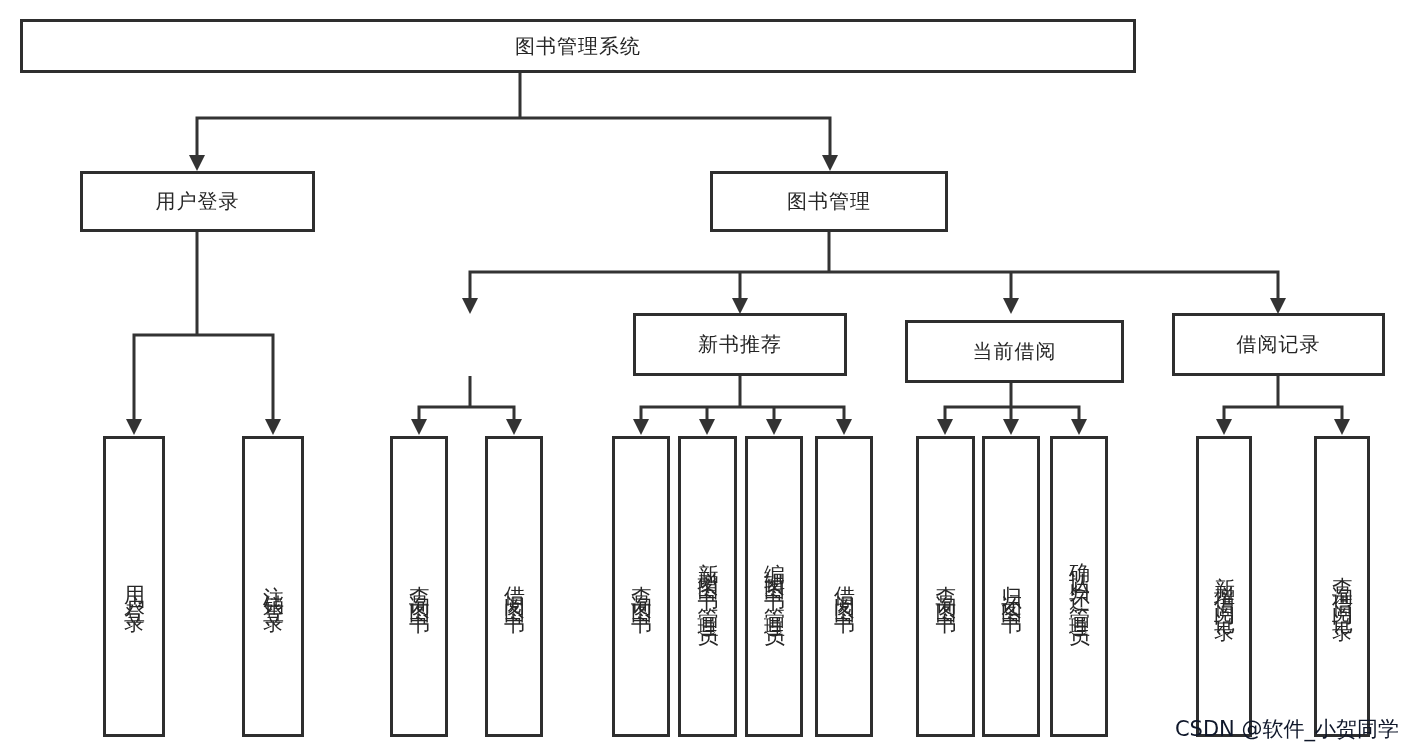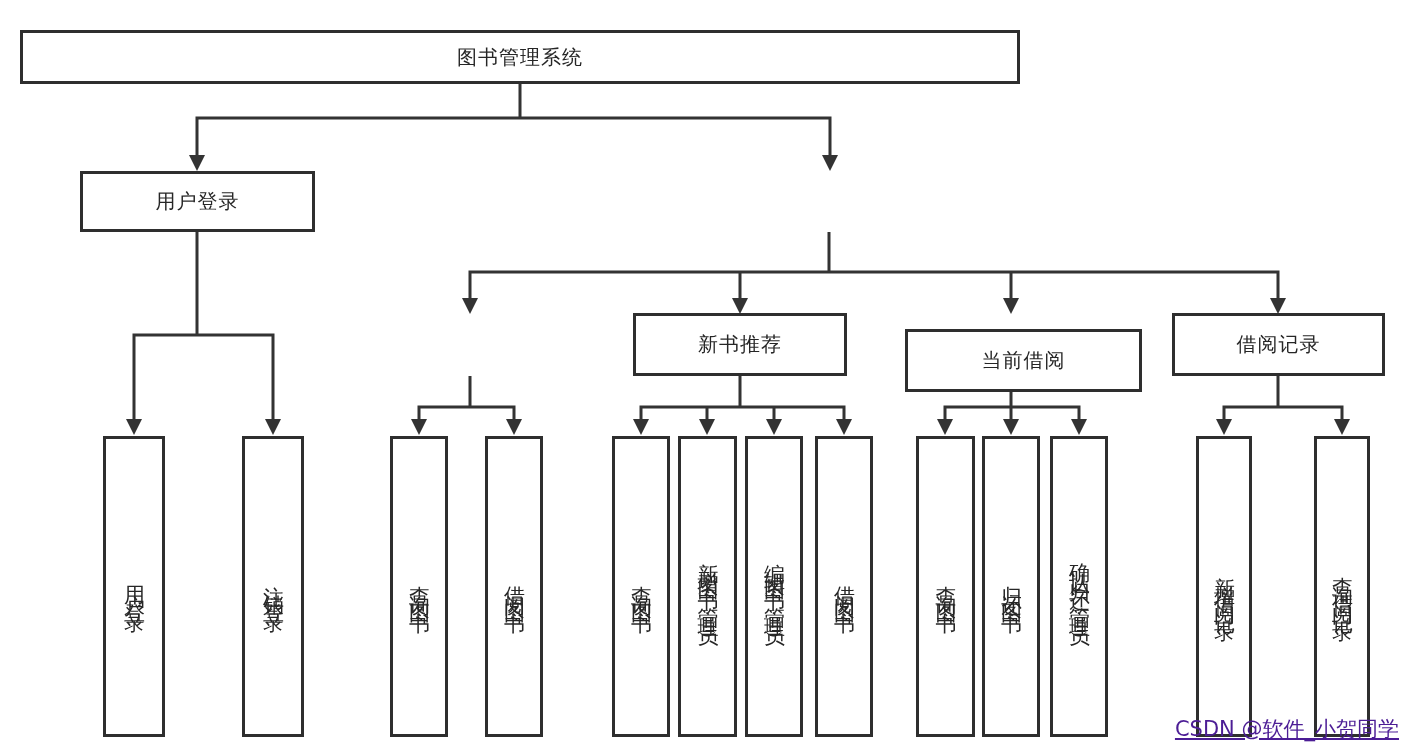--- a/index.html
+++ b/index.html
@@ -28,24 +28,23 @@
     font-size:21px;
     line-height:1;
     letter-spacing:9px;
     color:#262626;
   }
   .watermark{
     position:absolute;
     right:6px;
     bottom:4px;
     font-size:21px;
-    color:#4c1d95;
+    color:#0f172a;
     z-index:3;
     white-space:nowrap;
-    text-decoration:underline;
   }
 </style>
 </head>
 <body>
 
 <div class="canvas">
 
   <svg class="connectors" width="1405" height="747" viewBox="0 0 1405 747">
     <g stroke="#333333" stroke-width="3" fill="none">
 
@@ -79,32 +78,35 @@
       <polygon points="766,419 782,419 774,435"></polygon>
       <polygon points="836,419 852,419 844,435"></polygon>
       <polygon points="937,419 953,419 945,435"></polygon>
       <polygon points="1003,419 1019,419 1011,435"></polygon>
       <polygon points="1071,419 1087,419 1079,435"></polygon>
       <polygon points="1216,419 1232,419 1224,435"></polygon>
       <polygon points="1334,419 1350,419 1342,435"></polygon>
     </g>
   </svg>
 
-  <div class="box hbox" style="left:20px;top:30px;width:1000px;height:54px">
+  <div class="box hbox" style="left:20px;top:19px;width:1116px;height:54px">
     <span class="lbl">图书管理系统</span>
   </div>
 
   <div class="box hbox" style="left:80px;top:171px;width:235px;height:61px">
     <span class="lbl">用户登录</span>
   </div>
+  <div class="box hbox" style="left:710px;top:171px;width:238px;height:61px">
+    <span class="lbl">图书管理</span>
+  </div>
 
   <div class="box hbox" style="left:633px;top:313px;width:214px;height:63px">
     <span class="lbl">新书推荐</span>
   </div>
-  <div class="box hbox" style="left:905px;top:329px;width:237px;height:63px">
+  <div class="box hbox" style="left:905px;top:320px;width:219px;height:63px">
     <span class="lbl">当前借阅</span>
   </div>
   <div class="box hbox" style="left:1172px;top:313px;width:213px;height:63px">
     <span class="lbl">借阅记录</span>
   </div>
 
   <div class="box vbox" style="left:103px;top:436px;width:62px;height:301px">
     <span class="lbl">用户登录</span>
   </div>
   <div class="box vbox" style="left:242px;top:436px;width:62px;height:301px">

